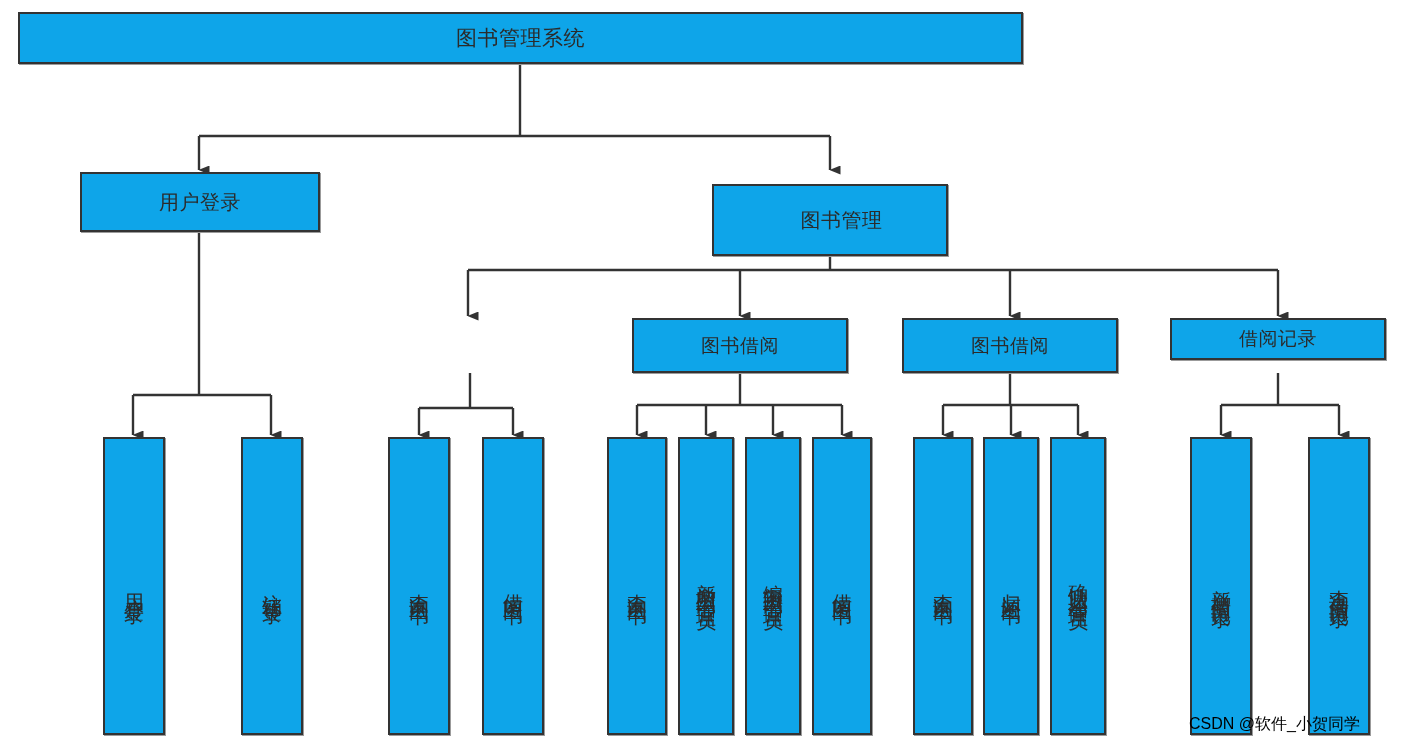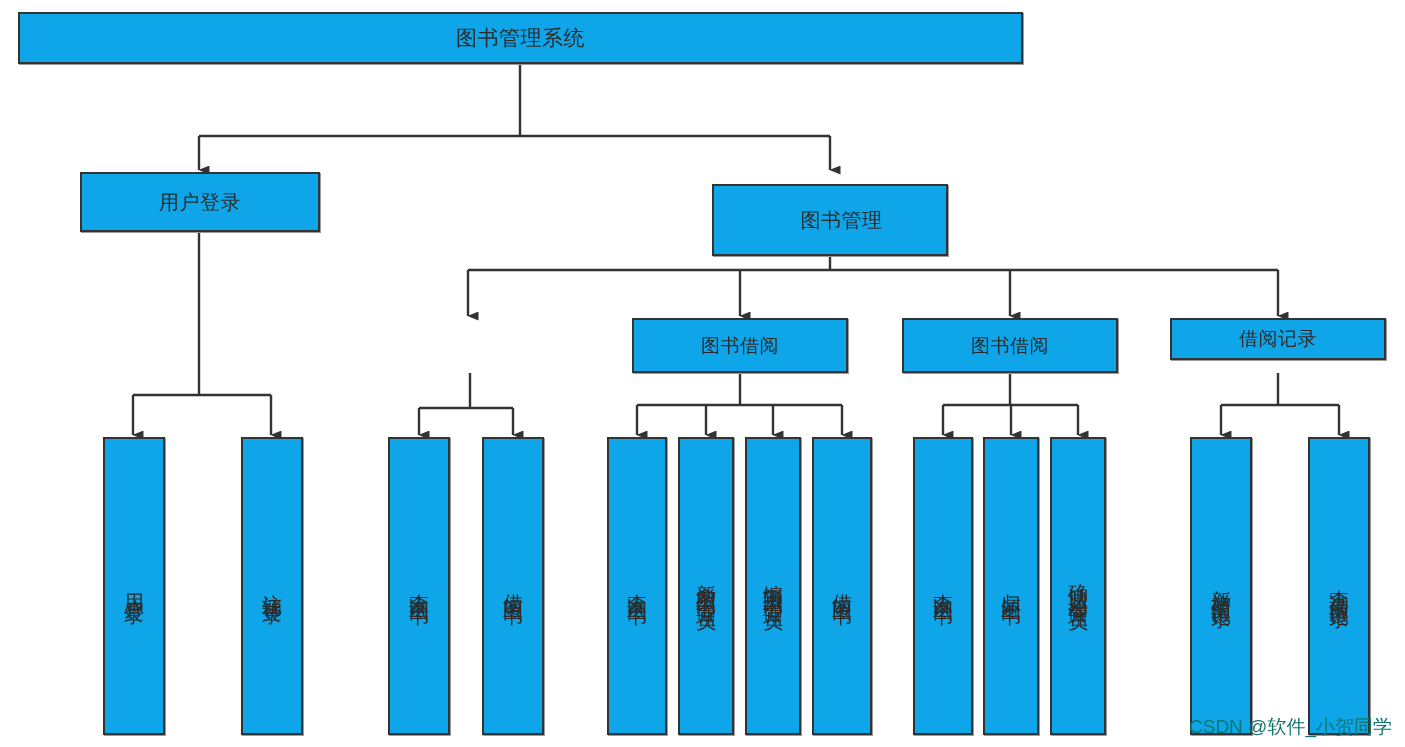--- a/index.html
+++ b/index.html
@@ -56,22 +56,22 @@
     writing-mode: vertical-rl;
     text-orientation: upright;
     font-size: 20px;
     letter-spacing: 4px;
     white-space: nowrap;
   }
   #watermark {
     position: absolute;
     left: 1189px;
     top: 714px;
-    font-size: 19px;
-    color: #0f766e;
+    font-size: 16px;
+    color: #000000;
     white-space: nowrap;
     z-index: 5;
     font-family: "Liberation Sans", "DejaVu Sans", sans-serif;
   }
 </style>
 </head>
 <body>
 
 <div id="diagram-canvas">
 

